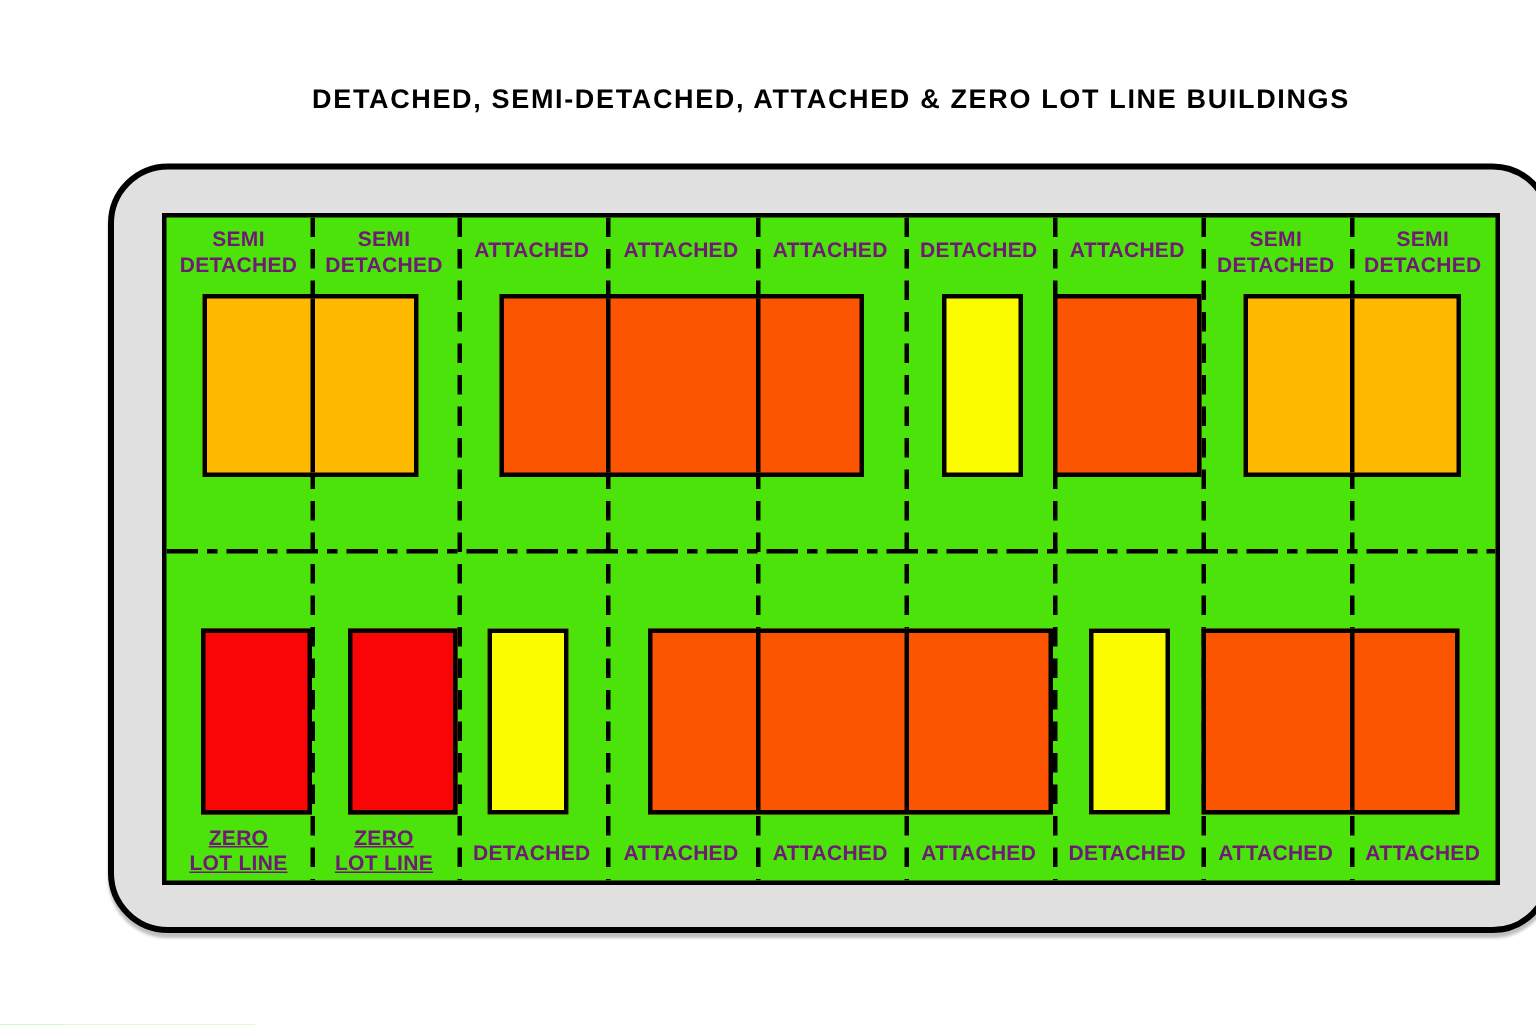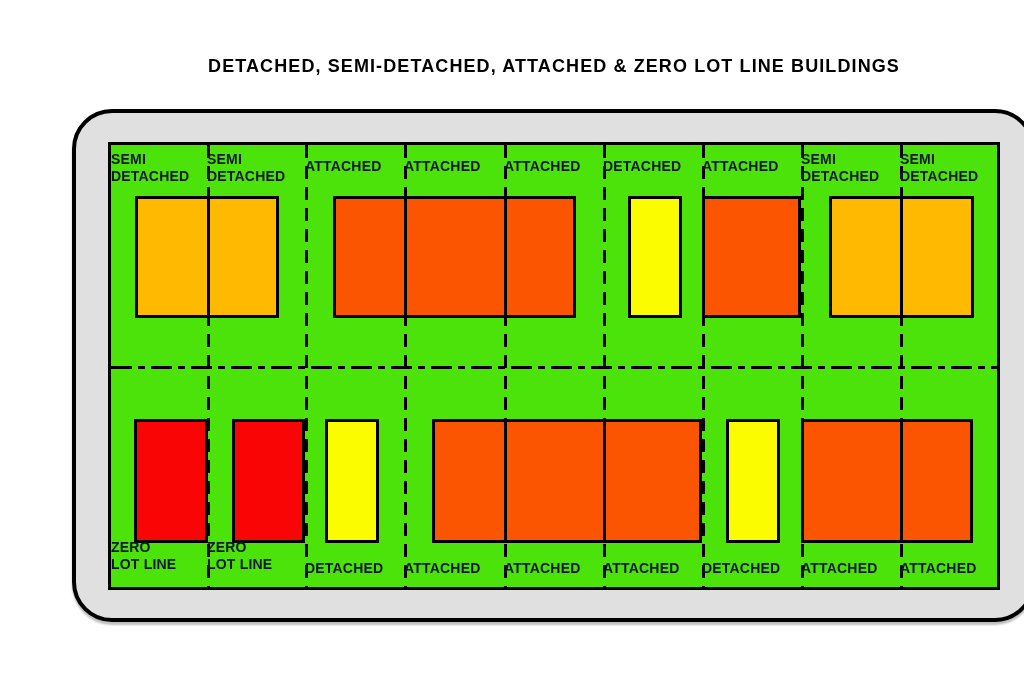--- a/index.html
+++ b/index.html
@@ -9,25 +9,25 @@
            text-align:center; font-size:18px; font-weight:bold;
            letter-spacing:1.1px; color:#000; }
   .block { position:absolute; left:30px; top:109px; width:963px; height:513px;
            box-sizing:border-box; border:4px solid #000; border-radius:40px;
            box-shadow:0 3px 2px rgba(0,0,0,0.25); }
   .field { position:absolute; left:32px; top:29px; width:886px; height:442px;
            border:3px solid #000; }
   .lines { position:absolute; left:0; top:0; z-index:1; }
   .bldg  { position:absolute; box-sizing:border-box; border:3px solid #000; z-index:2; }
   .wall  { position:absolute; top:0; bottom:0; width:3px; background:#000; }
-  .lot-label { position:absolute; z-index:3; text-align:left; color:#0f172a;
+  .lot-label { position:absolute; z-index:3; text-align:center; color:#701a75;
                font-size:14px; font-weight:bold; line-height:17px;
                letter-spacing:0.2px; white-space:pre-line; }
   .t.two { top:6px; }   .t.one { top:13px; }
-  .b.two { bottom:14px; } .b.one { bottom:10px; }
+  .b.two { bottom:3px;text-decoration:underline; } .b.one { bottom:10px; }
 </style>
 </head>
 <body>
 
 <div class="stage">
 
   <h1 class="title">DETACHED, SEMI-DETACHED, ATTACHED &amp; ZERO LOT LINE BUILDINGS</h1>
 
   <div class="block" style="background: rgb(224, 224, 224);">
     <div class="field" style="background: rgb(75, 227, 9);">

